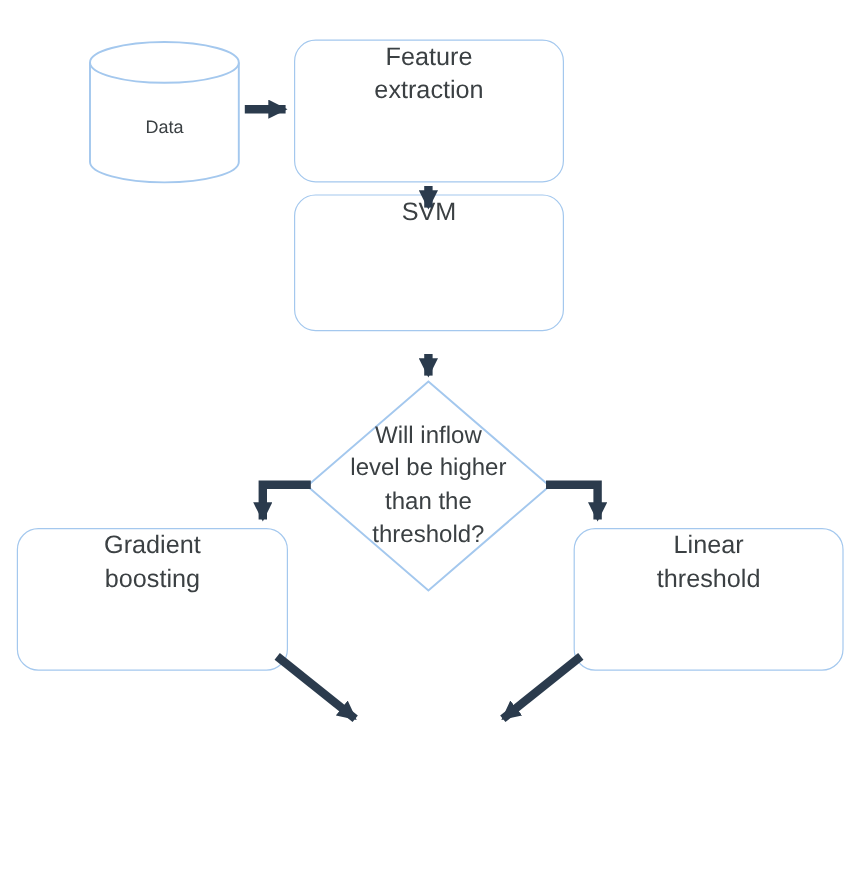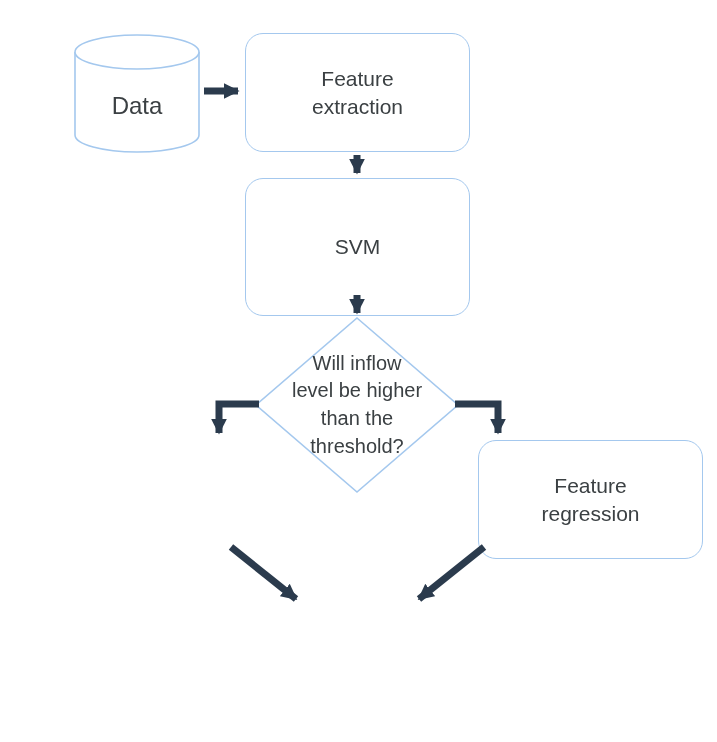--- a/index.html
+++ b/index.html
@@ -36,42 +36,42 @@
     stroke-width: 7;
     stroke-linejoin: miter;
     stroke-linecap: butt;
   }
   marker path { fill: var(--arrow, #2b3b4d); }
 
   .node {
     position: absolute;
     z-index: 1;
     display: flex;
-    align-items: center;
+    align-items: flex-start;
     justify-content: center;
     background: var(--node-fill, #ffffff);
     border: 1.6px solid var(--node-border, #a4c8ee);
     border-radius: 18px;
     text-align: center;
     font-size: 21px;
   }
   .node .label {
     max-width: 140px;
     line-height: 1.32;
   }
 
   .floating {
     position: absolute;
     z-index: 1;
     display: flex;
     align-items: center;
     justify-content: center;
     text-align: center;
   }
-  .data-label { font-size: 24px; }
+  .data-label { font-size: 15px; }
   .decision-label {
     font-size: 20px;
     line-height: 1.38;
     width: 132px;
   }
 </style>
 </head>
 <body>
 
 <div class="canvas">
@@ -81,27 +81,30 @@
       <path class="shape" d="M75,52 V135 A62,17 0 0 0 199,135 V52"></path>
       <ellipse class="shape" cx="137" cy="52" rx="62" ry="17"></ellipse>
     </g>
     <polygon class="shape" points="357,318 458,405 357,492 256,405"></polygon>
   </svg>
 
   <div class="node" style="left:245px; top:33px; width:225px; height:119px">
     <span class="label">Feature extraction</span>
   </div>
 
-  <div class="node" style="left:245px; top:178px; width:225px; height:138px">
+  <div class="node" style="left:245px; top:162px; width:225px; height:114px">
     <span class="label">SVM</span>
   </div>
 
+  <div class="node" style="left:14px; top:440px; width:226px; height:119px">
+    <span class="label">Gradient boosting</span>
+  </div>
 
   <div class="node" style="left:478px; top:440px; width:225px; height:119px">
-    <span class="label">Feature regression</span>
+    <span class="label">Linear threshold</span>
   </div>
 
 
   <div class="floating data-label" style="left:83px; top:66px; width:108px; height:80px">
     <span>Data</span>
   </div>
 
   <div class="floating" style="left:291px; top:372px; width:132px; height:66px">
     <span class="decision-label">Will inflow level be higher than the threshold?</span>
   </div>

